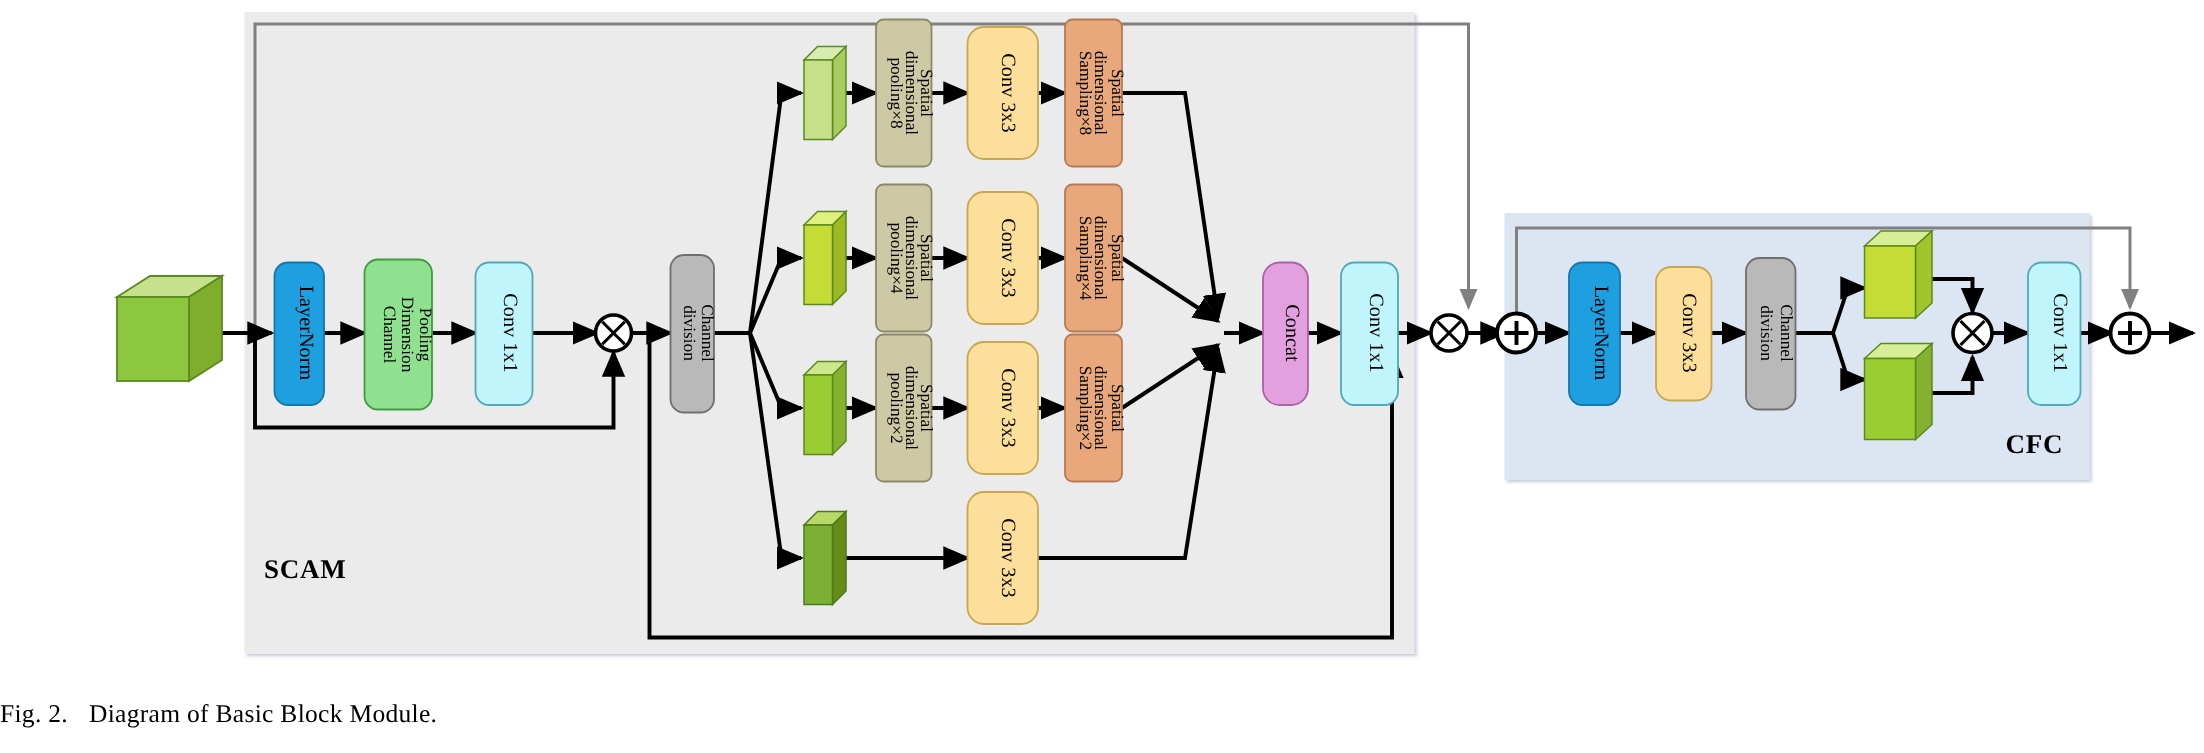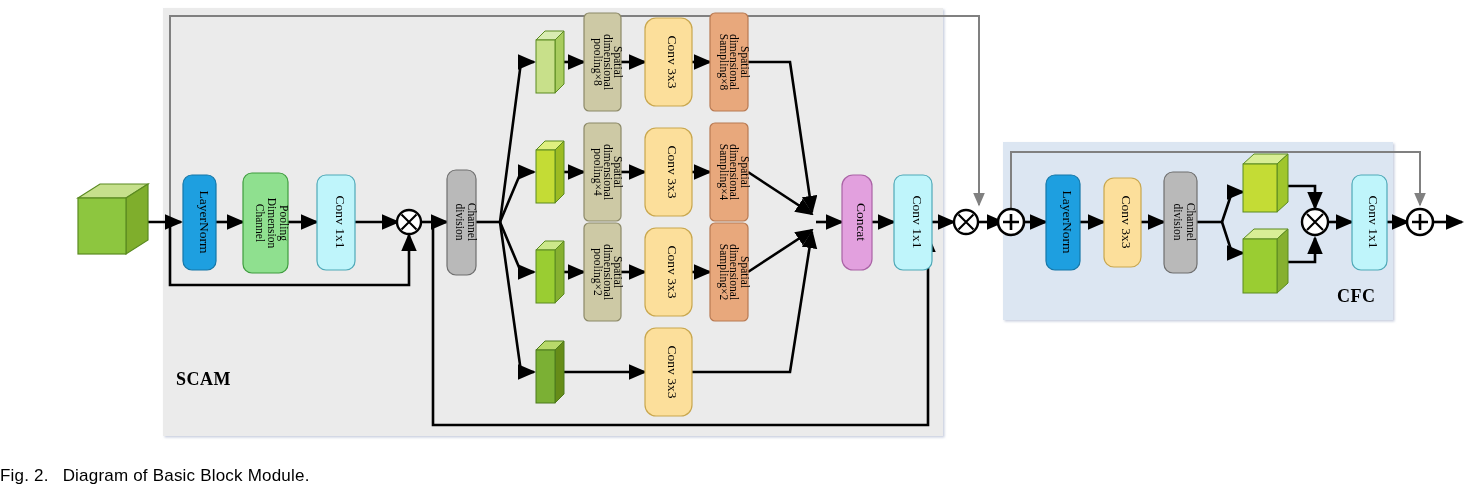--- a/index.html
+++ b/index.html
@@ -1,19 +1,19 @@
 <!DOCTYPE html>
 <html><head>
 <meta charset="utf-8">
 <style>
   html,body{margin:0;padding:0;background:#ffffff;}
   body{width:1469px;height:502px;font-family:"Liberation Serif",serif;overflow:hidden;}
   #root{position:relative;width:1469px;height:502px;}
   svg#diagram{position:absolute;left:0;top:0;width:1469px;height:502px;}
-  .cap{position:absolute;left:0;top:466px;width:1000px;font-family:Liberation Sans, sans-serif;
+  .cap{position:absolute;left:0;top:466px;width:1000px;font-family:Liberation Serif, serif;
        font-size:17px;color:#000;letter-spacing:.2px;}
   .cap .fignum{margin-right:14px;}
   text{font-family:"Liberation Serif",serif;fill:#000;}
   .blktxt{font-size:13.5px;}
   .blktxt.sm{font-size:11.5px;}
   .modlabel{font-family:"Liberation Serif",serif;font-weight:bold;font-size:18px;letter-spacing:.5px;}
 </style>
 </head>
 <body>
 

